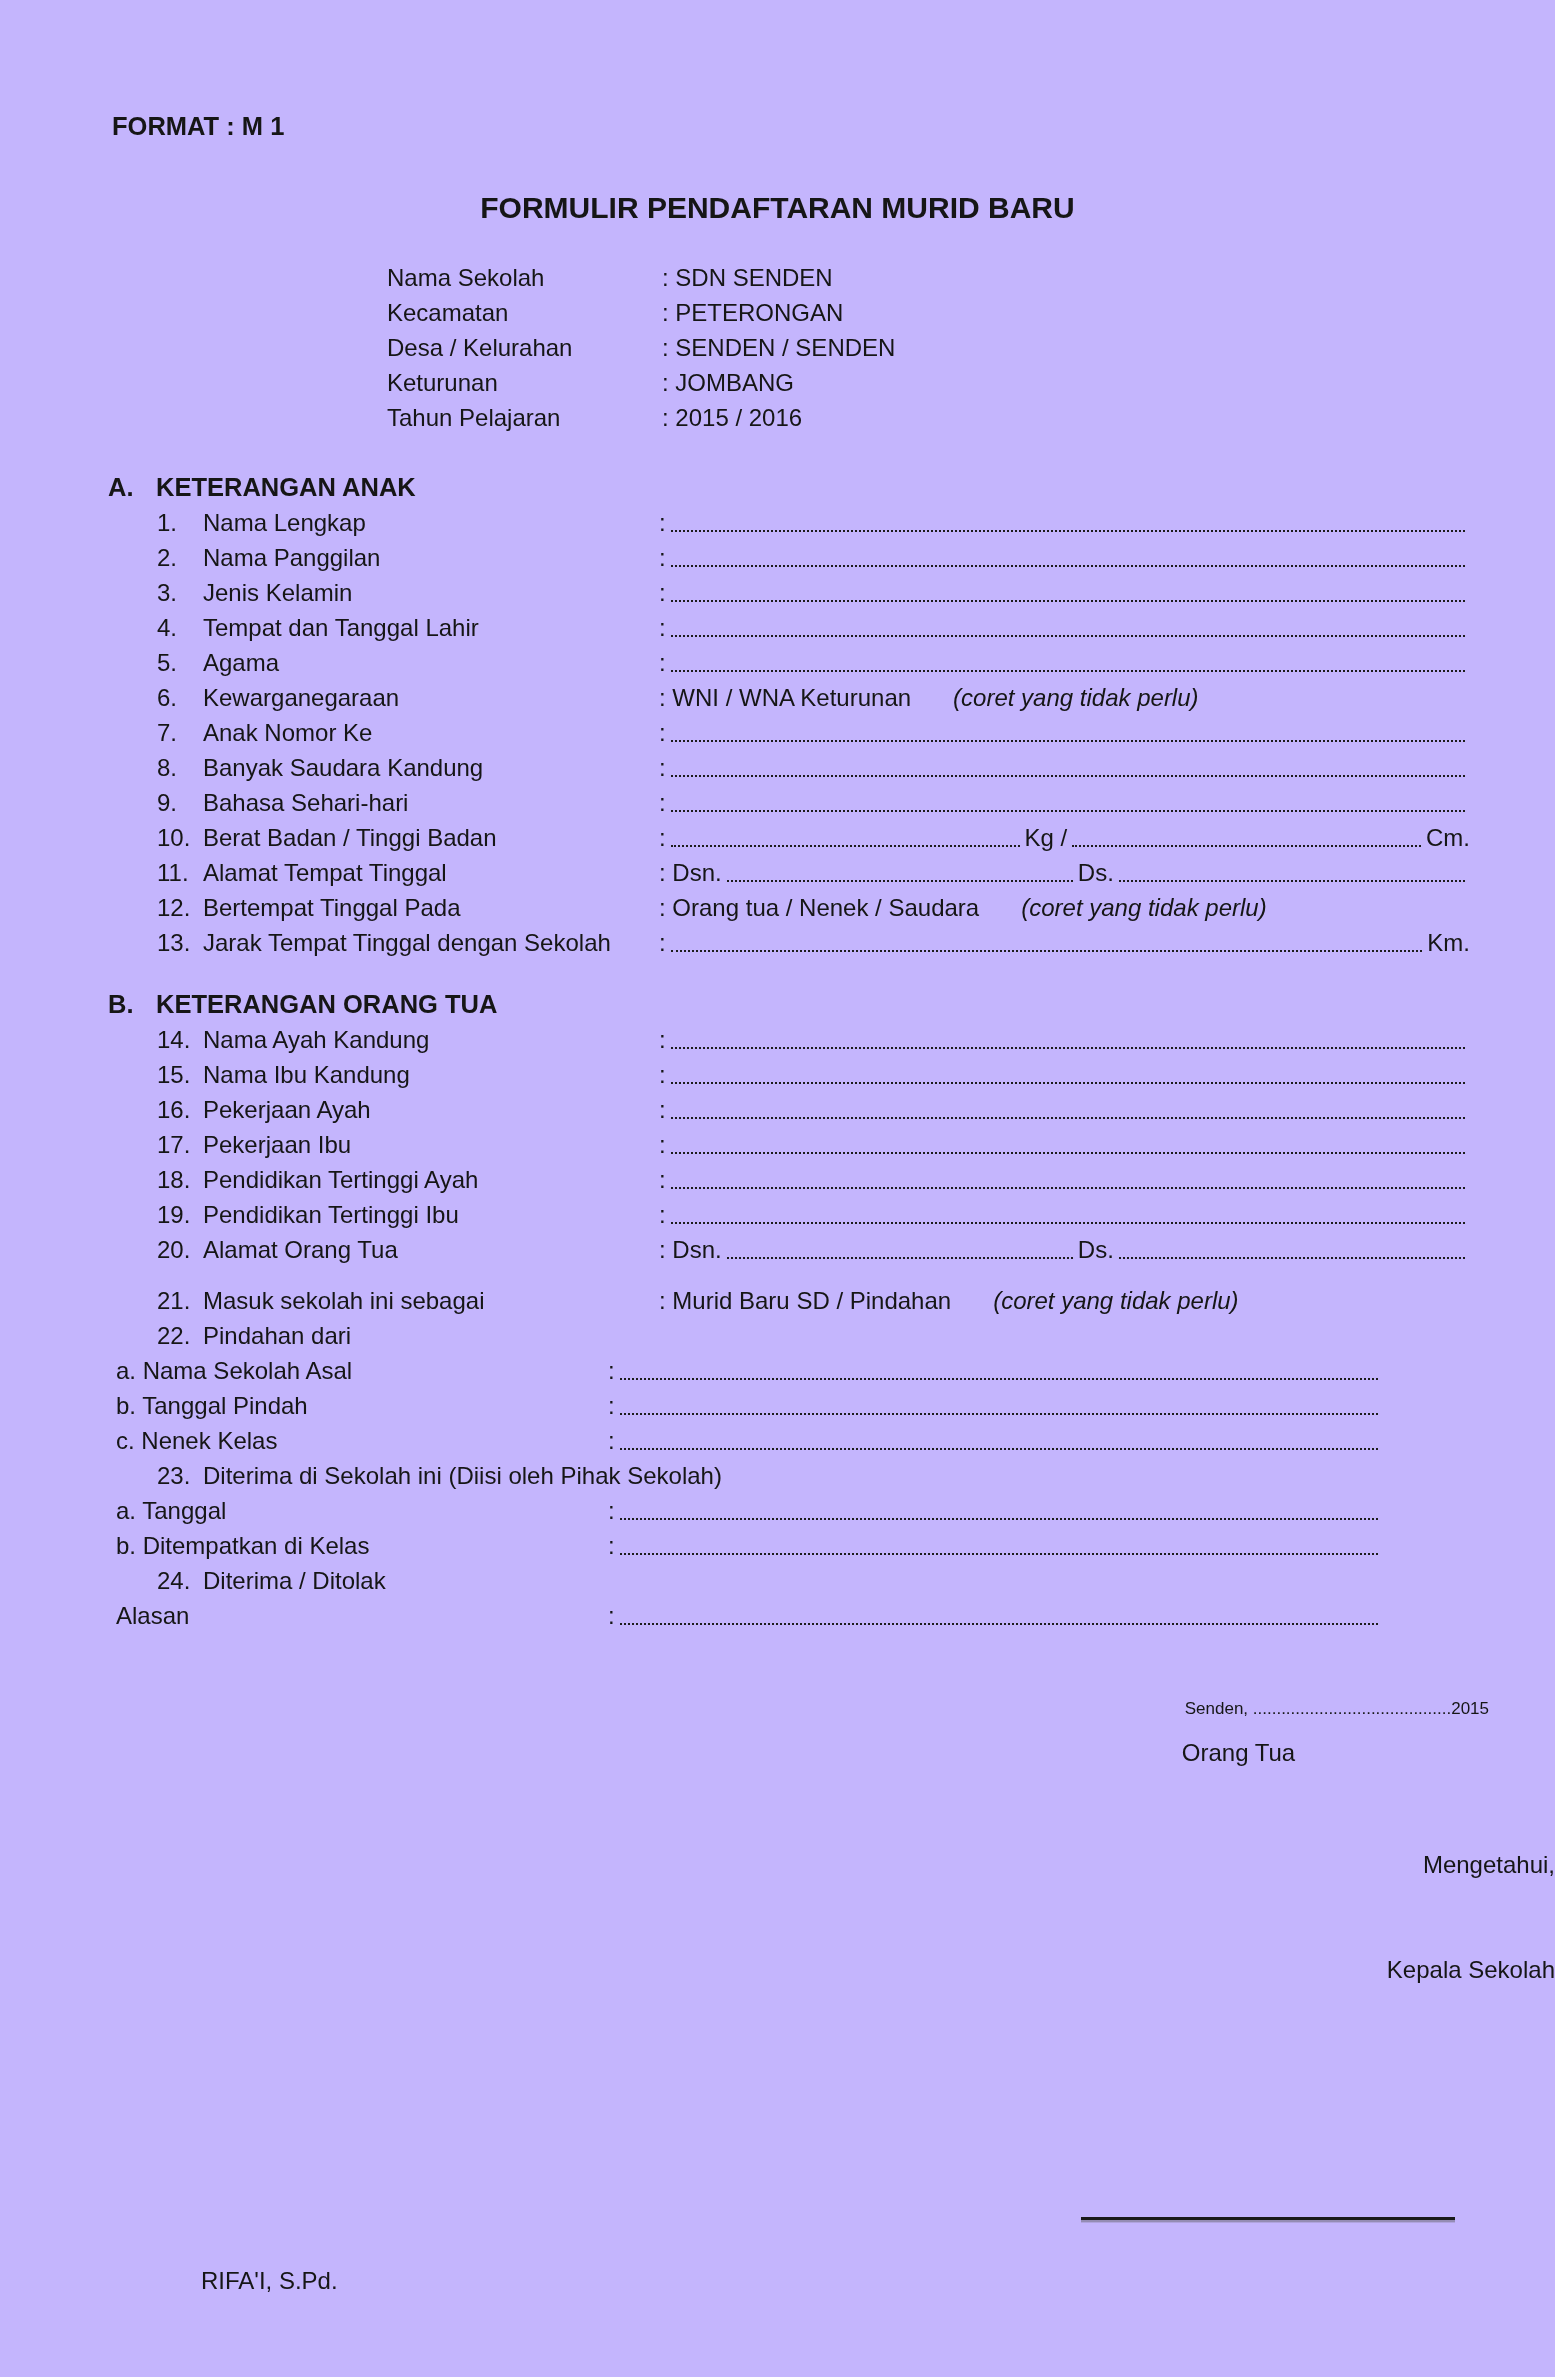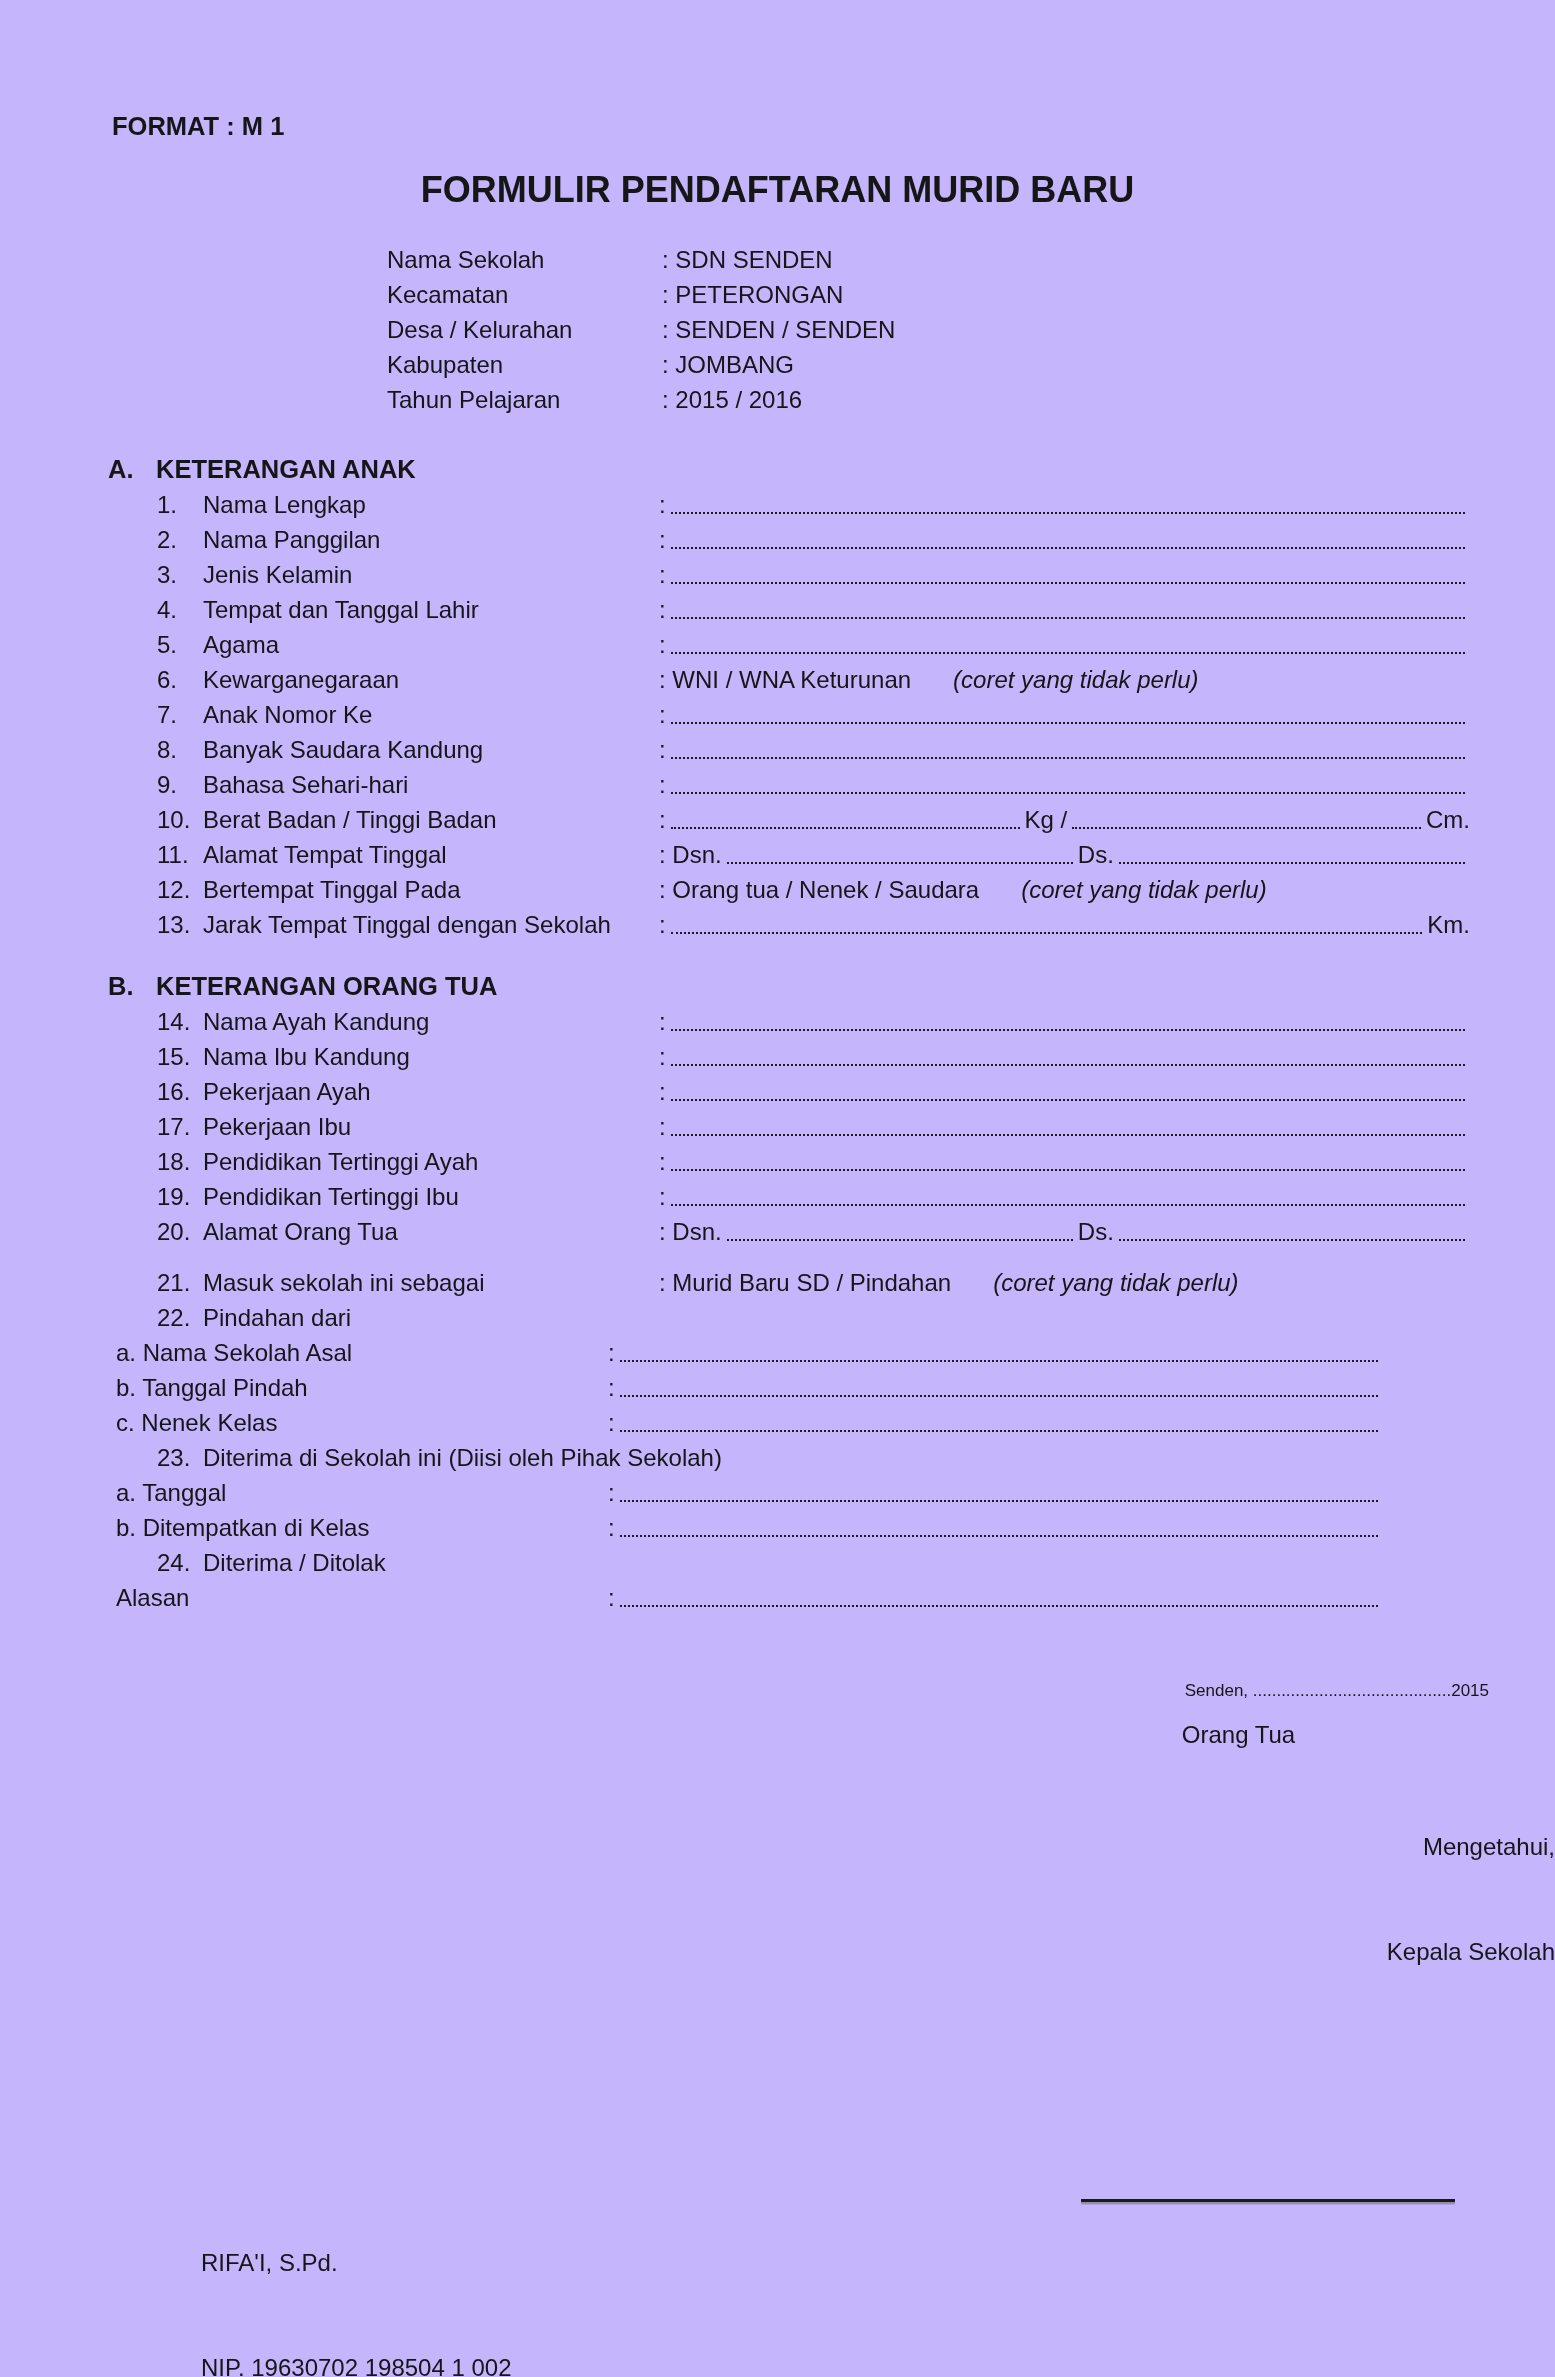--- a/index.html
+++ b/index.html
@@ -12,23 +12,23 @@
     color:#161616;
     box-sizing:border-box;
     padding-top:112px;
   }
   .fmt{
     margin-left:112px;
     font-weight:bold;font-size:25.5px;line-height:28px;
     white-space:pre;
   }
   .title{
-    margin-top:32px;
+    margin-top:50px;
     text-align:center;
-    font-weight:bold;font-size:36px;line-height:35px;
+    font-weight:bold;font-size:30px;line-height:35px;
     white-space:pre;
   }
   
   .school{margin-top:35px;margin-left:387px;}
   .s-row{display:flex;font-size:24px;line-height:35px;}
   .s-label{width:275px;white-space:pre;}
   .s-value{white-space:pre;}
   
   .sec-head{
     display:flex;
@@ -95,21 +95,21 @@
       </div>
       <div class="s-row">
         <div class="s-label">Kecamatan</div>
         <div class="s-value">: PETERONGAN</div>
       </div>
       <div class="s-row">
         <div class="s-label">Desa / Kelurahan</div>
         <div class="s-value">: SENDEN / SENDEN</div>
       </div>
       <div class="s-row">
-        <div class="s-label">Kabupaten</div>
+        <div class="s-label">Keturunan</div>
         <div class="s-value">: JOMBANG</div>
       </div>
       <div class="s-row">
         <div class="s-label">Tahun Pelajaran</div>
         <div class="s-value">: 2015 / 2016</div>
       </div>
     </div>
 
   <div>
       <div class="sec-head first"><span class="sec-letter">A.</span><span class="sec-title">KETERANGAN ANAK</span></div>

